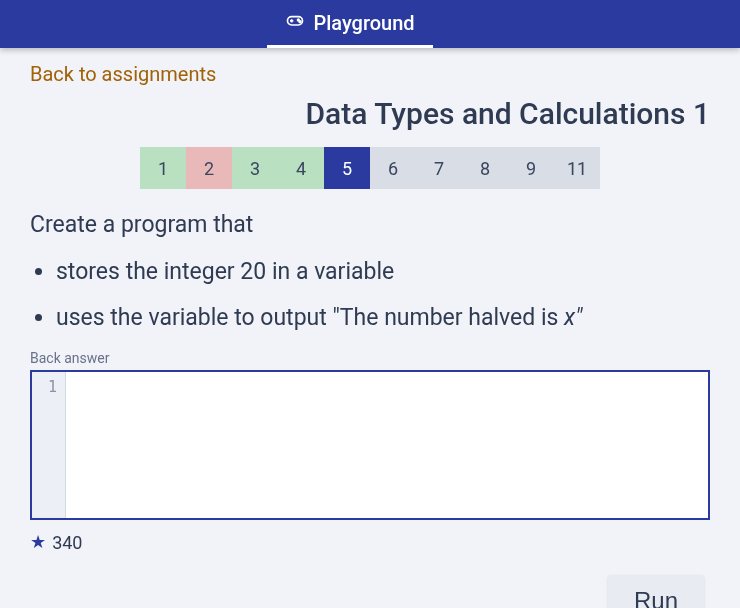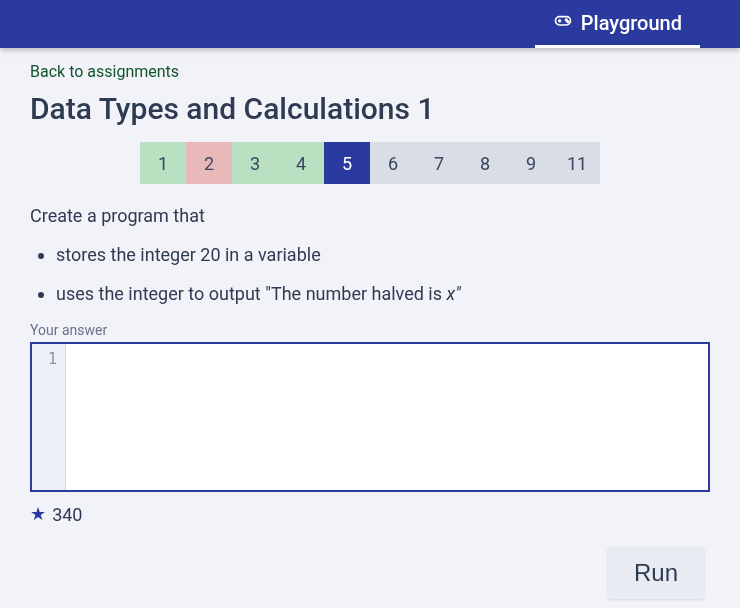--- a/index.html
+++ b/index.html
@@ -11,51 +11,52 @@
     width: 740px;
     height: 608px;
     overflow: hidden;
   }
   .header-bar {
     background: #2b3a9f;
     color: #fff;
     height: 48px;
     display: flex;
     align-items: center;
-    justify-content: flex-end;
+    justify-content: center;
     padding: 0 40px 0 0;
     font-size: 20px;
     font-weight: 500;
     box-shadow: 0 2px 6px rgba(0,0,0,0.25);
   }
   .tab {
     display: flex;
     align-items: center;
     gap: 8px;
     padding: 0 18px;
     height: 48px;
     border-bottom: 3px solid transparent;
   }
   .tab.active { border-bottom-color: #fff; }
   .tab svg { width: 20px; height: 20px; }
 
   .content {
     padding: 14px 30px 20px 30px;
   }
   .back-link {
-    font-size: 16px;
-    color: #14532d;
+    font-size: 20px;
+    color: #a16207;
     margin-bottom: 10px;
     cursor: pointer;
   }
   .page-title {
     font-size: 30px;
     font-weight: 500;
     color: #2f3b52;
     margin-bottom: 16px;
+    text-align: right;
   }
 
   .stepper {
     display: flex;
     justify-content: center;
     gap: 0;
     margin-bottom: 18px;
   }
   .step {
     width: 46px;
@@ -67,21 +68,21 @@
     color: #3a4660;
     background: #d8dde6;
     cursor: pointer;
     user-select: none;
   }
   .step.active { background: #2b3a9f; color: #fff; }
   .step.green  { background: #b9e0c1; }
   .step.red    { background: #e9b9b9; }
 
   .prompt {
-    font-size: 18px;
+    font-size: 23px;
     color: #2f3b52;
     line-height: 1.55;
     margin-bottom: 14px;
   }
   .prompt ul { padding-left: 26px; margin-top: 4px; }
   .prompt li { margin: 11px 0; }
   .italic { font-style: italic; }
 
   .answer-label {
     font-size: 14px;
@@ -187,26 +188,26 @@
       <div class="step">8</div>
       <div class="step">9</div>
       <div class="step">11</div>
     </div>
 
   <div class="prompt">
     <div>Create a program that</div>
     <ul>
       <li>stores the integer 20 in a variable</li>
       <li>
-        <span id="bullet2-plain">uses the integer to output "The number halved is </span><span class="italic" id="bullet2-italic">x"</span>
+        <span id="bullet2-plain">uses the variable to output "The number halved is </span><span class="italic" id="bullet2-italic">x"</span>
       </li>
     </ul>
   </div>
 
-  <div class="answer-label">Your answer</div>
+  <div class="answer-label">Back answer</div>
   <div class="code-editor">
     <div class="gutter">1</div>
     <textarea class="code-area" value="" style=""></textarea>
   </div>
 
   <div class="points">
     <span class="star">★</span>
     <span>340</span>
   </div>
 

